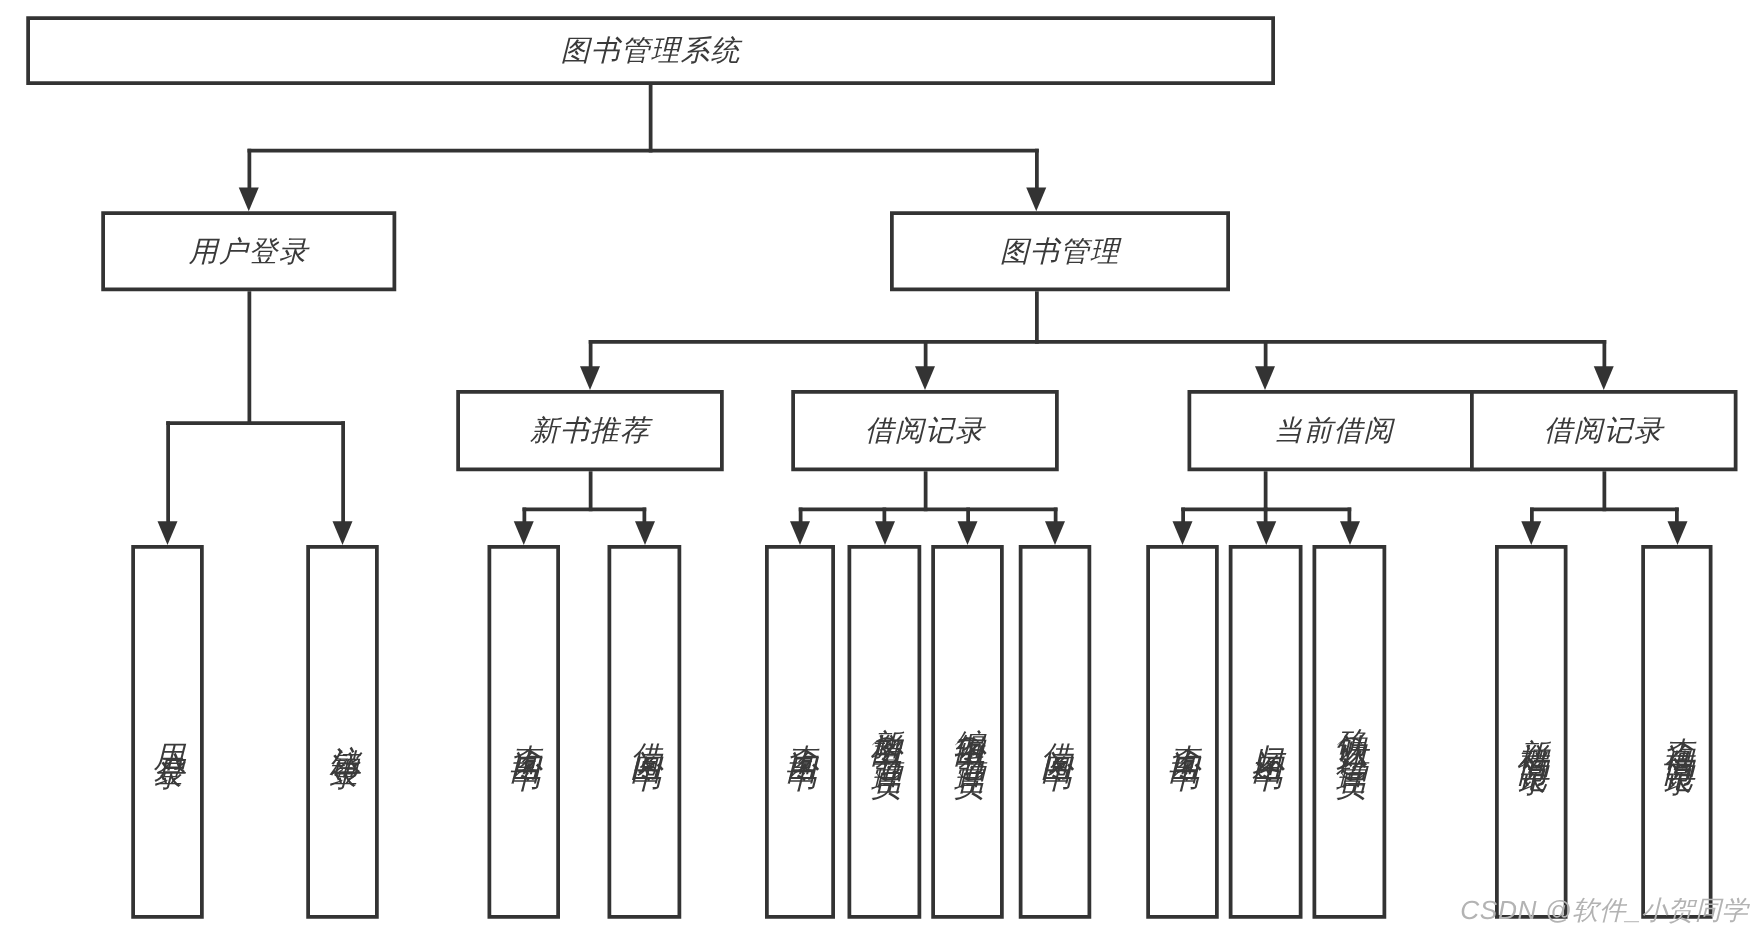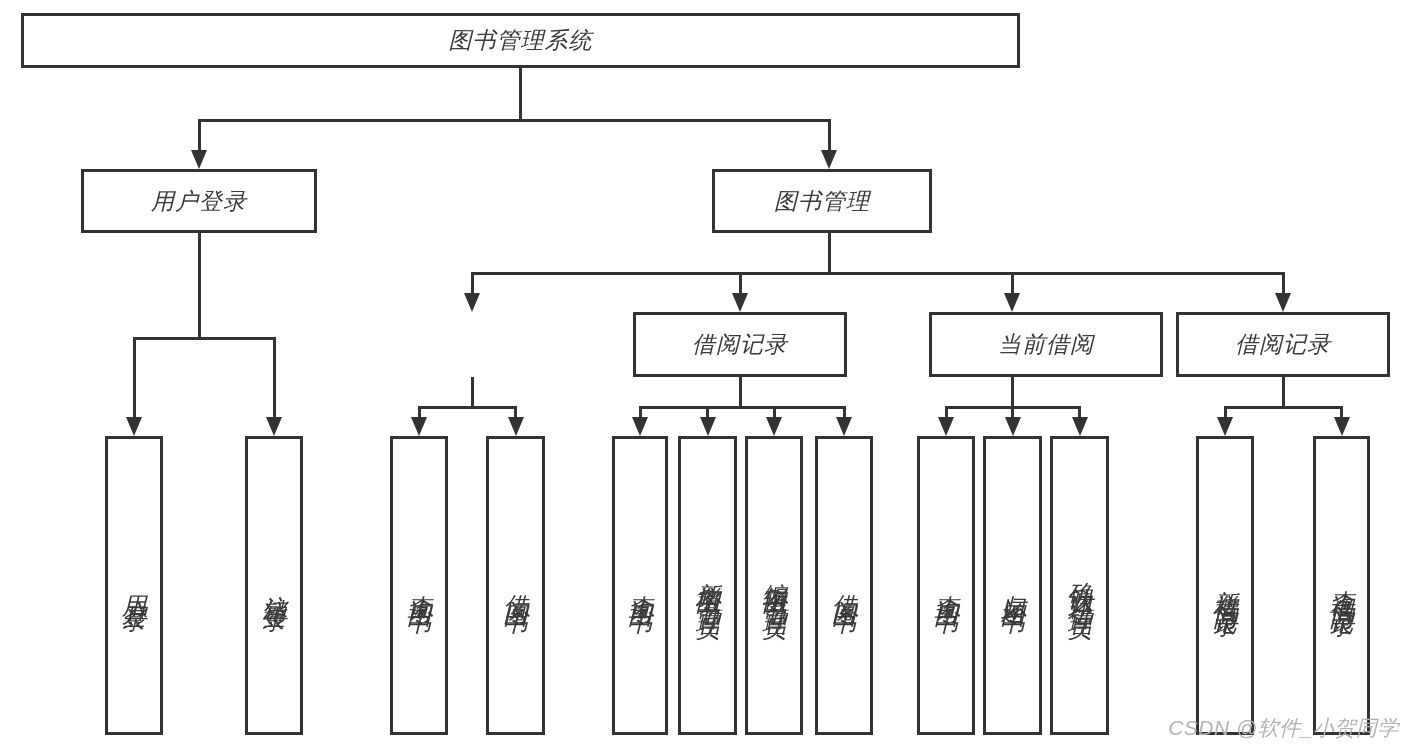--- a/index.html
+++ b/index.html
@@ -59,24 +59,25 @@
   }
 </style>
 </head>
 <body>
 
 <div class="canvas">
 
   <div class="hbox" style="left:21px;top:13px;width:999px;height:55px;">图书管理系统</div>
 
   <div class="hbox" style="left:81px;top:169px;width:236px;height:64px;">用户登录</div>
-  <div class="hbox" style="left:712px;top:169px;width:220px;height:64px;">图书管理</div>
+  <div class="hbox" style="left:712px;top:169px;width:272px;height:64px;">图书管理</div>
 
+  <div class="hbox" style="left:365px;top:312px;width:214px;height:65px;">新书推荐</div>
   <div class="hbox" style="left:633px;top:312px;width:214px;height:65px;">借阅记录</div>
-  <div class="hbox" style="left:929px;top:312px;width:234px;height:65px;">当前借阅</div>
+  <div class="hbox" style="left:950px;top:312px;width:234px;height:65px;">当前借阅</div>
   <div class="hbox" style="left:1176px;top:312px;width:214px;height:65px;">借阅记录</div>
 
   <div class="leaf" style="left:105px;width:58px;">
     <span>用户登录</span>
   </div>
   <div class="leaf" style="left:245px;width:58px;">
     <span>注销登录</span>
   </div>
 
   <div class="leaf" style="left:390px;width:58px;">

